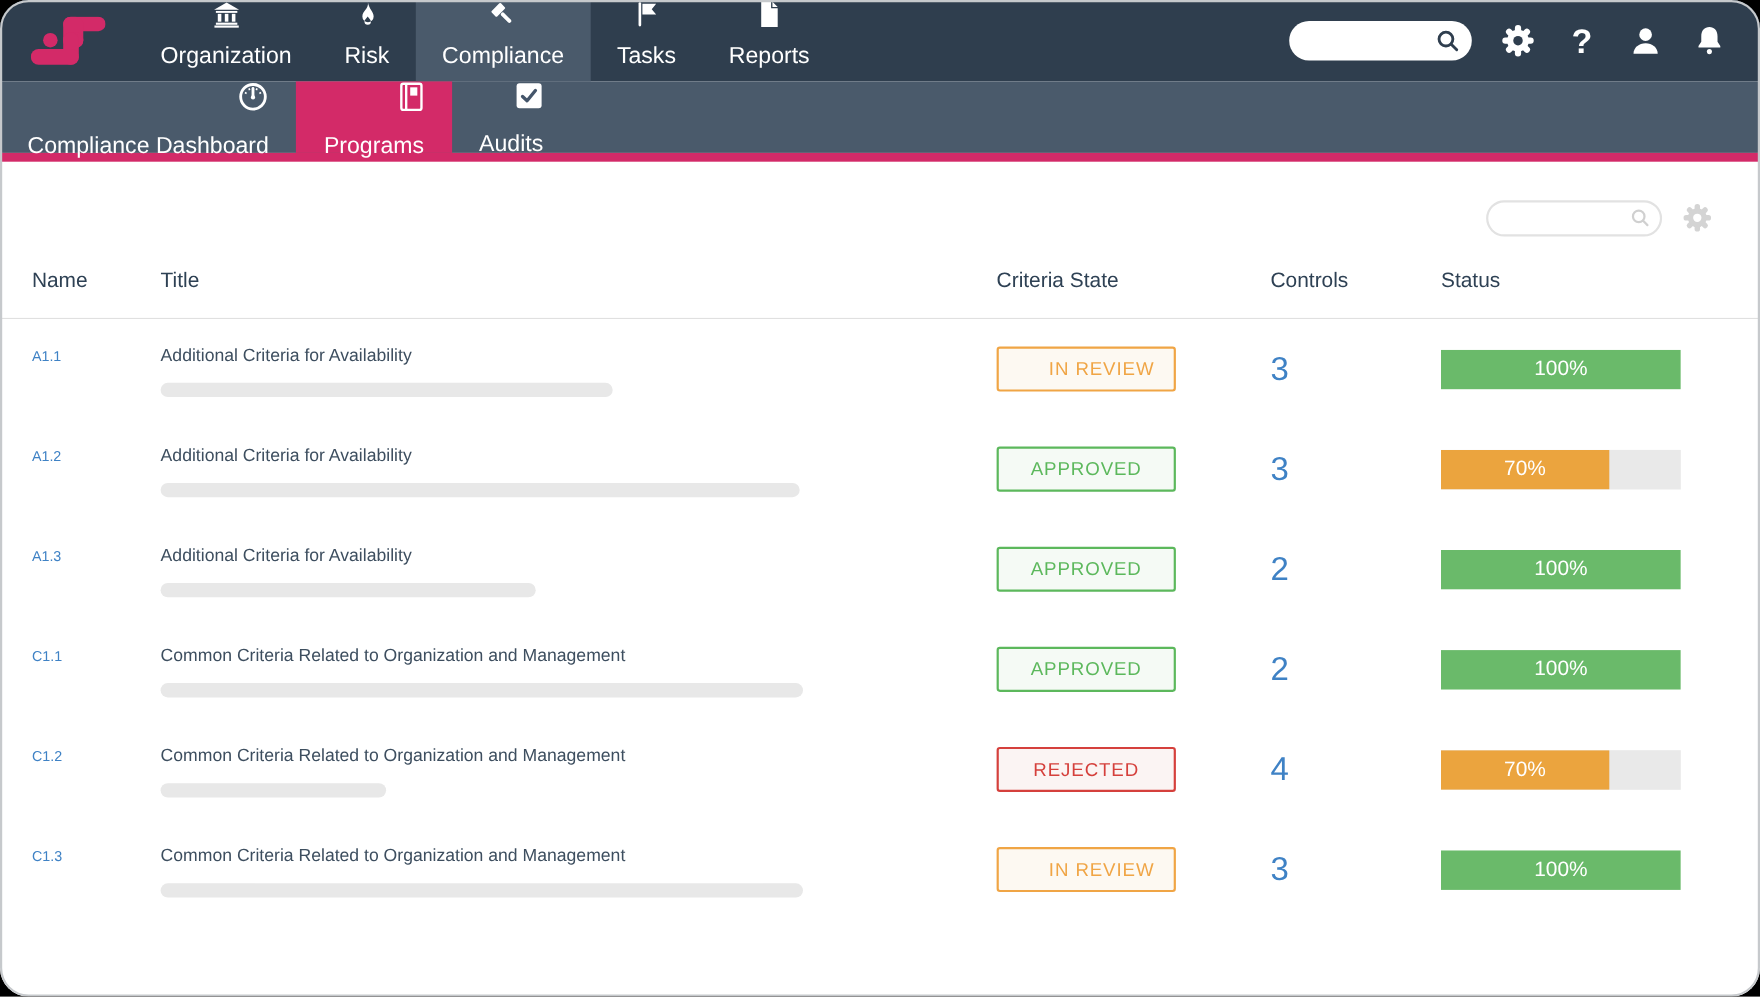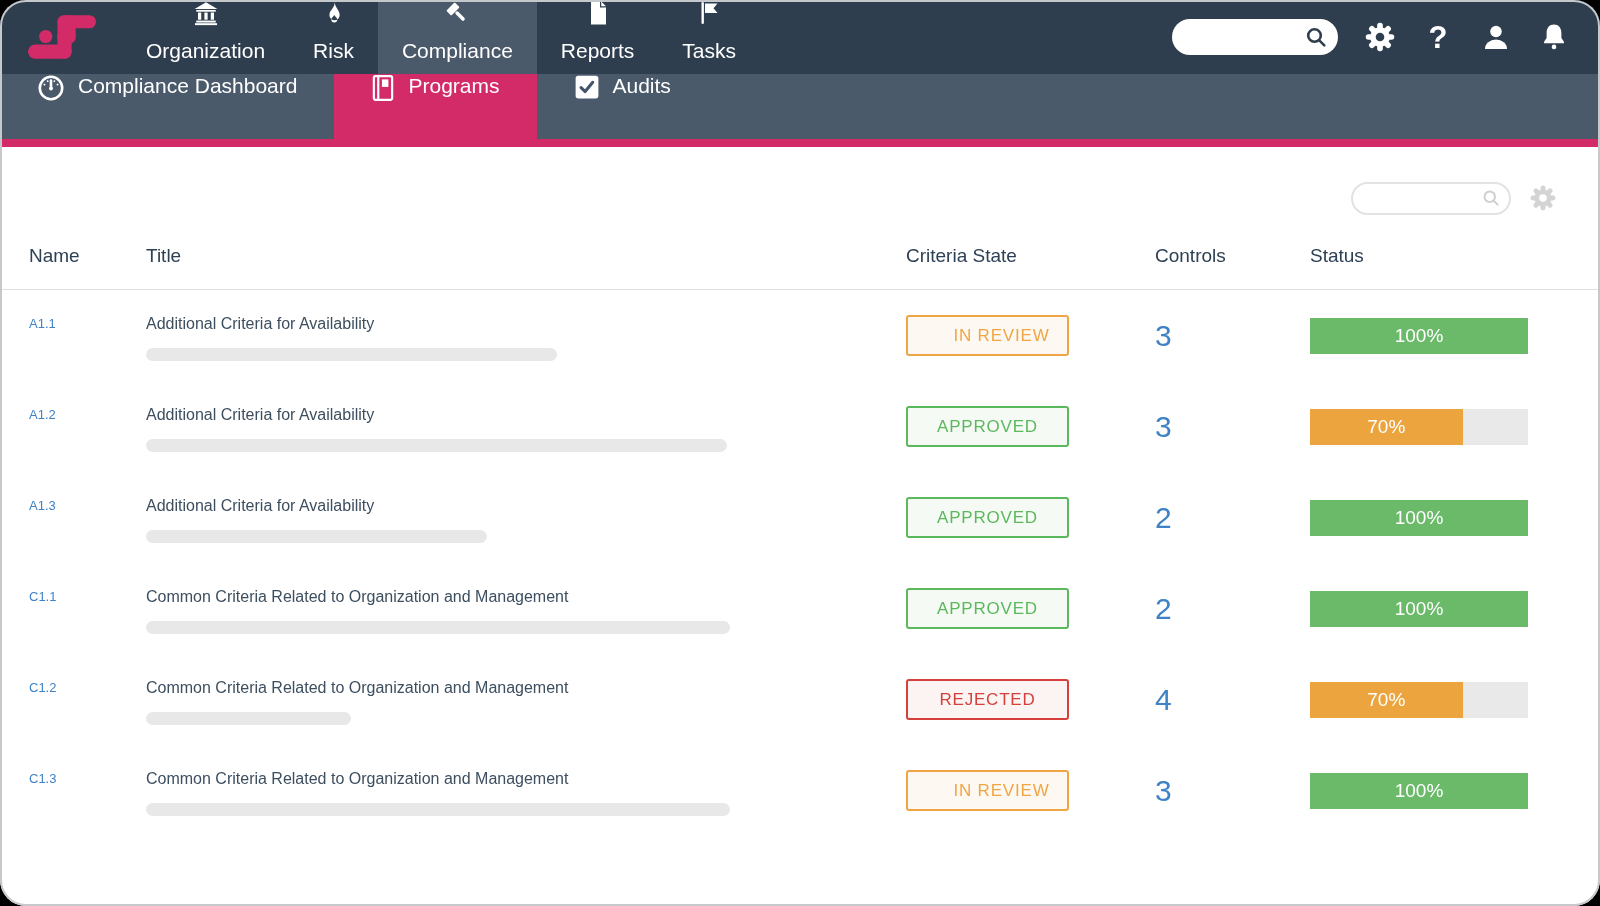--- a/index.html
+++ b/index.html
@@ -26,21 +26,21 @@
   .nav-item.active{background:var(--nav-active-bg);}
   .nav-item .ico{display:flex;align-items:center;}
   .top-right{margin-left:auto;display:flex;align-items:center;gap:26px;padding-right:30px;}
   .nav-search{width:166px;height:36px;background:#fff;border-radius:18px;border:none;display:flex;align-items:center;padding:0 10px 0 16px;}
   .nav-search input{flex:1;border:none;outline:none;font-size:16px;min-width:0;background:transparent;}
   .icon-btn{display:flex;align-items:center;justify-content:center;width:32px;height:32px;cursor:pointer;}
   .qmark{font-size:31px;font-weight:bold;color:#fff;line-height:1;}
 
   
   .sub-nav{height:65px;background:var(--nav-active-bg);display:flex;align-items:stretch;color:#fff;}
-  .sub-item{display:flex;align-items:flex-start;gap:13px;padding:0 37px;font-size:21px;cursor:pointer;}
+  .sub-item{display:flex;align-items:flex-end;gap:13px;padding:0 25px;font-size:21px;cursor:pointer;flex-direction:column;}
   .sub-item.active{background:var(--accent-pink);}
   .pink-strip{height:8px;background:var(--accent-pink);}
 
   
   .title-row{margin-top:26px;padding:0 41px 0 29px;display:flex;align-items:center;height:50px;}
   .page-title{font-size:42px;font-weight:400;color:#5d6e7f;white-space:nowrap;}
   .page-title .prog-name{margin-left:26px;}
   .title-tools{margin-left:auto;display:flex;align-items:center;gap:16px;}
   .mini-search{width:160px;height:33px;border:2px solid #e2e2e2;border-radius:17px;display:flex;align-items:center;padding:0 8px 0 14px;background:#fff;}
   .mini-search input{flex:1;border:none;outline:none;font-size:15px;min-width:0;background:transparent;}
@@ -117,35 +117,35 @@
             <rect x="10.4" y="10.5" width="3.2" height="11" rx="1.6"></rect>
           </g>
         </svg>
       </span>
       <span>Compliance</span>
     </div>
 
     <div class="nav-item">
       <span class="ico">
         <svg width="24" height="26" viewBox="0 0 24 26" fill="#fff">
+          <rect x="4.5" y="2" width="2.4" height="22" rx="1.2"></rect>
+          <path d="M8 3.5 h12.5 l-4 4.8 4 4.8 H8 z"></path>
+        </svg>
+      </span>
+      <span>Tasks</span>
+    </div>
+
+    <div class="nav-item">
+      <span class="ico">
+        <svg width="24" height="26" viewBox="0 0 24 26" fill="#fff">
           <path d="M5 1.5 h9 v6 h6 v17 h-15 z"></path>
           <path d="M15.2 1.5 l4.8 4.8 h-4.8 z"></path>
         </svg>
       </span>
       <span>Reports</span>
-    </div>
-
-    <div class="nav-item">
-      <span class="ico">
-        <svg width="24" height="26" viewBox="0 0 24 26" fill="#fff">
-          <rect x="4.5" y="2" width="2.4" height="22" rx="1.2"></rect>
-          <path d="M8 3.5 h12.5 l-4 4.8 4 4.8 H8 z"></path>
-        </svg>
-      </span>
-      <span>Tasks</span>
     </div>
 
     <div class="top-right">
       <div class="nav-search">
         <input type="text" placeholder="" style="">
         <span style="display:flex;">
           <svg width="24" height="24" viewBox="0 0 24 24" fill="none" stroke="#2f3e4e" stroke-width="2.6" stroke-linecap="round">
             <circle cx="10.5" cy="10.5" r="6.3"></circle>
               <line x1="15.3" y1="15.3" x2="20.3" y2="20.3"></line>
           </svg>

